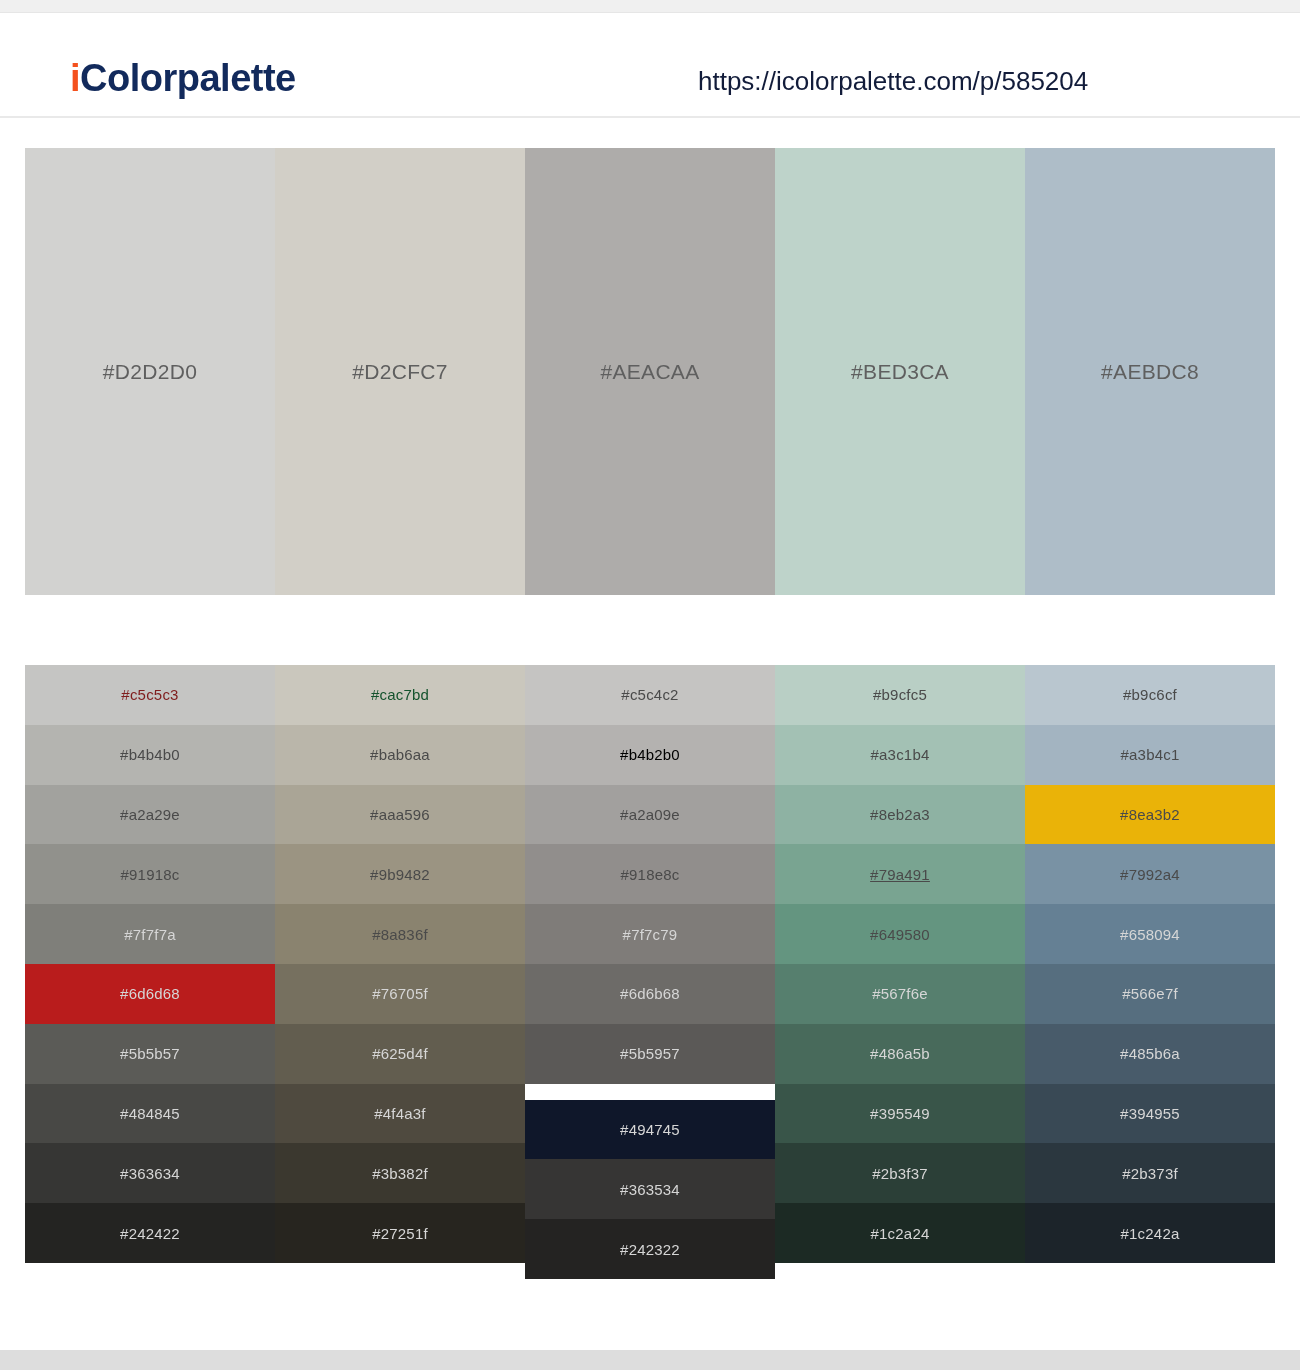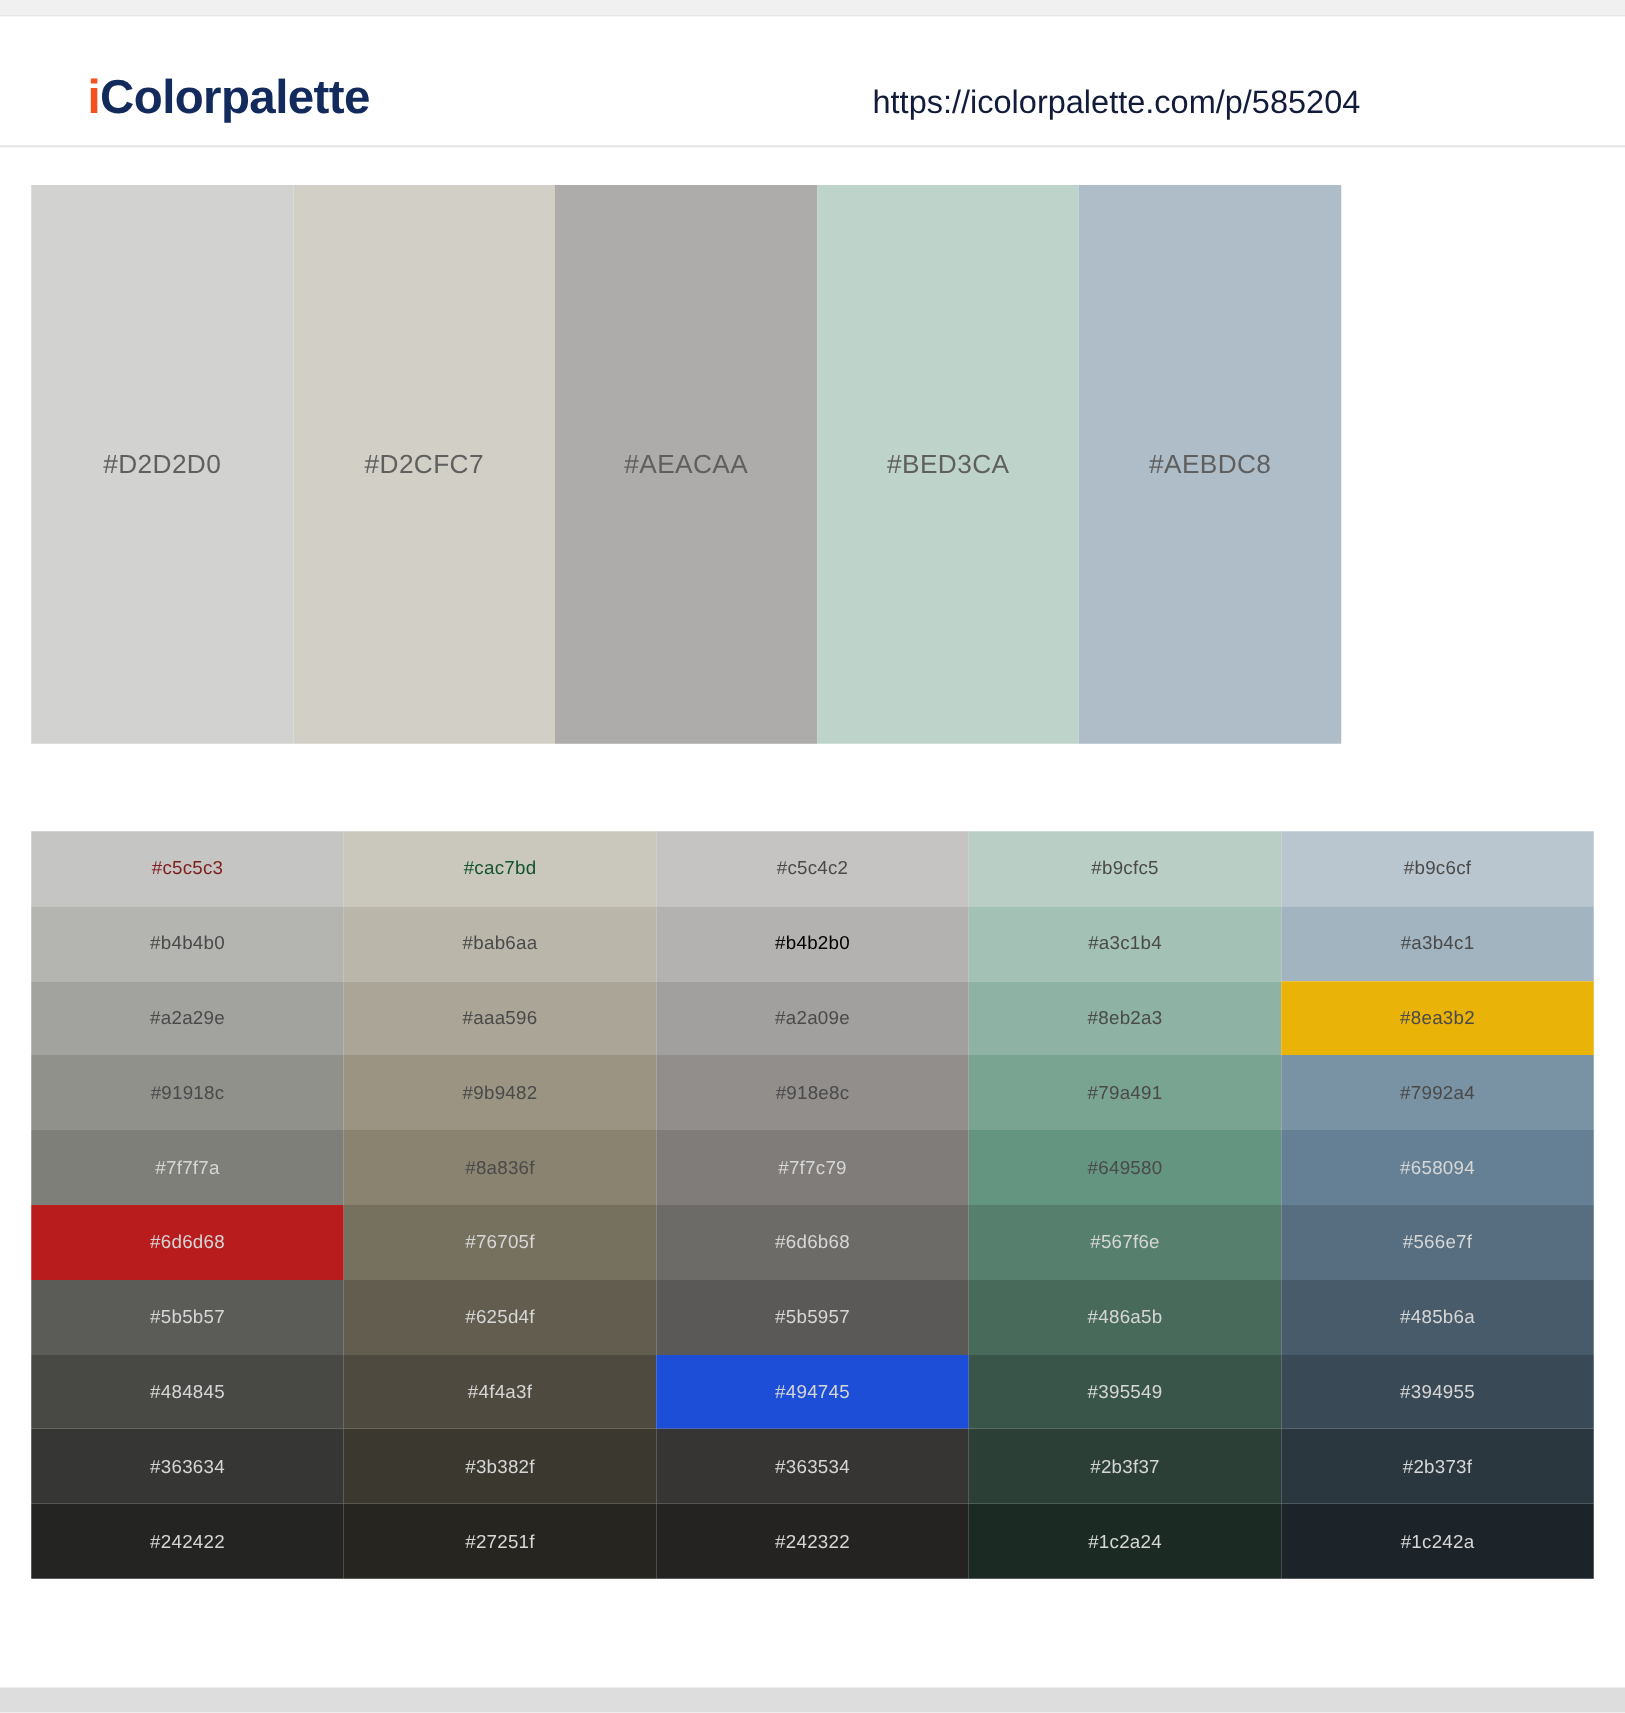--- a/index.html
+++ b/index.html
@@ -58,21 +58,21 @@
     line-height: 1;
     white-space: nowrap;
     text-decoration: none;
   }
 
   
   .palette-main {
     position: absolute;
     left: 25px;
     top: 148px;
-    width: 1048px;
+    width: 1250px;
     height: 447px;
     display: flex;
   }
   .palette-swatch {
     width: 250px;
     height: 447px;
     display: flex;
     align-items: center;
     justify-content: center;
     box-sizing: border-box;
@@ -228,42 +228,42 @@
       </div>
       <div class="shade-cell" style="background: rgb(127, 124, 121);">
         <span class="hexlabel" style="color: rgb(214, 214, 214);">#7f7c79</span>
       </div>
       <div class="shade-cell" style="background: rgb(109, 107, 104);">
         <span class="hexlabel" style="color: rgb(214, 214, 214);">#6d6b68</span>
       </div>
       <div class="shade-cell" style="background: rgb(91, 89, 87);">
         <span class="hexlabel" style="color: rgb(214, 214, 214);">#5b5957</span>
       </div>
-      <div class="shade-cell" style="background: #1d4ed8;">
+      <div class="shade-cell" style="background: #0f172a; margin-top: 16px;">
         <span class="hexlabel" style="color: rgb(214, 214, 214);">#494745</span>
       </div>
       <div class="shade-cell" style="background: rgb(54, 53, 52);">
         <span class="hexlabel" style="color: rgb(214, 214, 214);">#363534</span>
       </div>
       <div class="shade-cell" style="background: rgb(36, 35, 34);">
         <span class="hexlabel" style="color: rgb(214, 214, 214);">#242322</span>
       </div>
     </div>
     <div class="shade-col">
       <div class="shade-cell" style="background: rgb(185, 207, 197);">
         <span class="hexlabel" style="color: rgb(74, 74, 74);">#b9cfc5</span>
       </div>
       <div class="shade-cell" style="background: rgb(163, 193, 180);">
         <span class="hexlabel" style="color: rgb(74, 74, 74);">#a3c1b4</span>
       </div>
       <div class="shade-cell" style="background: rgb(142, 178, 163);">
         <span class="hexlabel" style="color: rgb(74, 74, 74);">#8eb2a3</span>
       </div>
       <div class="shade-cell" style="background: rgb(121, 164, 145);">
-        <span class="hexlabel" style="color: rgb(74, 74, 74);">#79a491</span>
+        <span class="hexlabel" style="color: rgb(74, 74, 74); text-decoration: underline;">#79a491</span>
       </div>
       <div class="shade-cell" style="background: rgb(100, 149, 128);">
         <span class="hexlabel" style="color: rgb(74, 74, 74);">#649580</span>
       </div>
       <div class="shade-cell" style="background: rgb(86, 127, 110);">
         <span class="hexlabel" style="color: rgb(214, 214, 214);">#567f6e</span>
       </div>
       <div class="shade-cell" style="background: rgb(72, 106, 91);">
         <span class="hexlabel" style="color: rgb(214, 214, 214);">#486a5b</span>
       </div>

